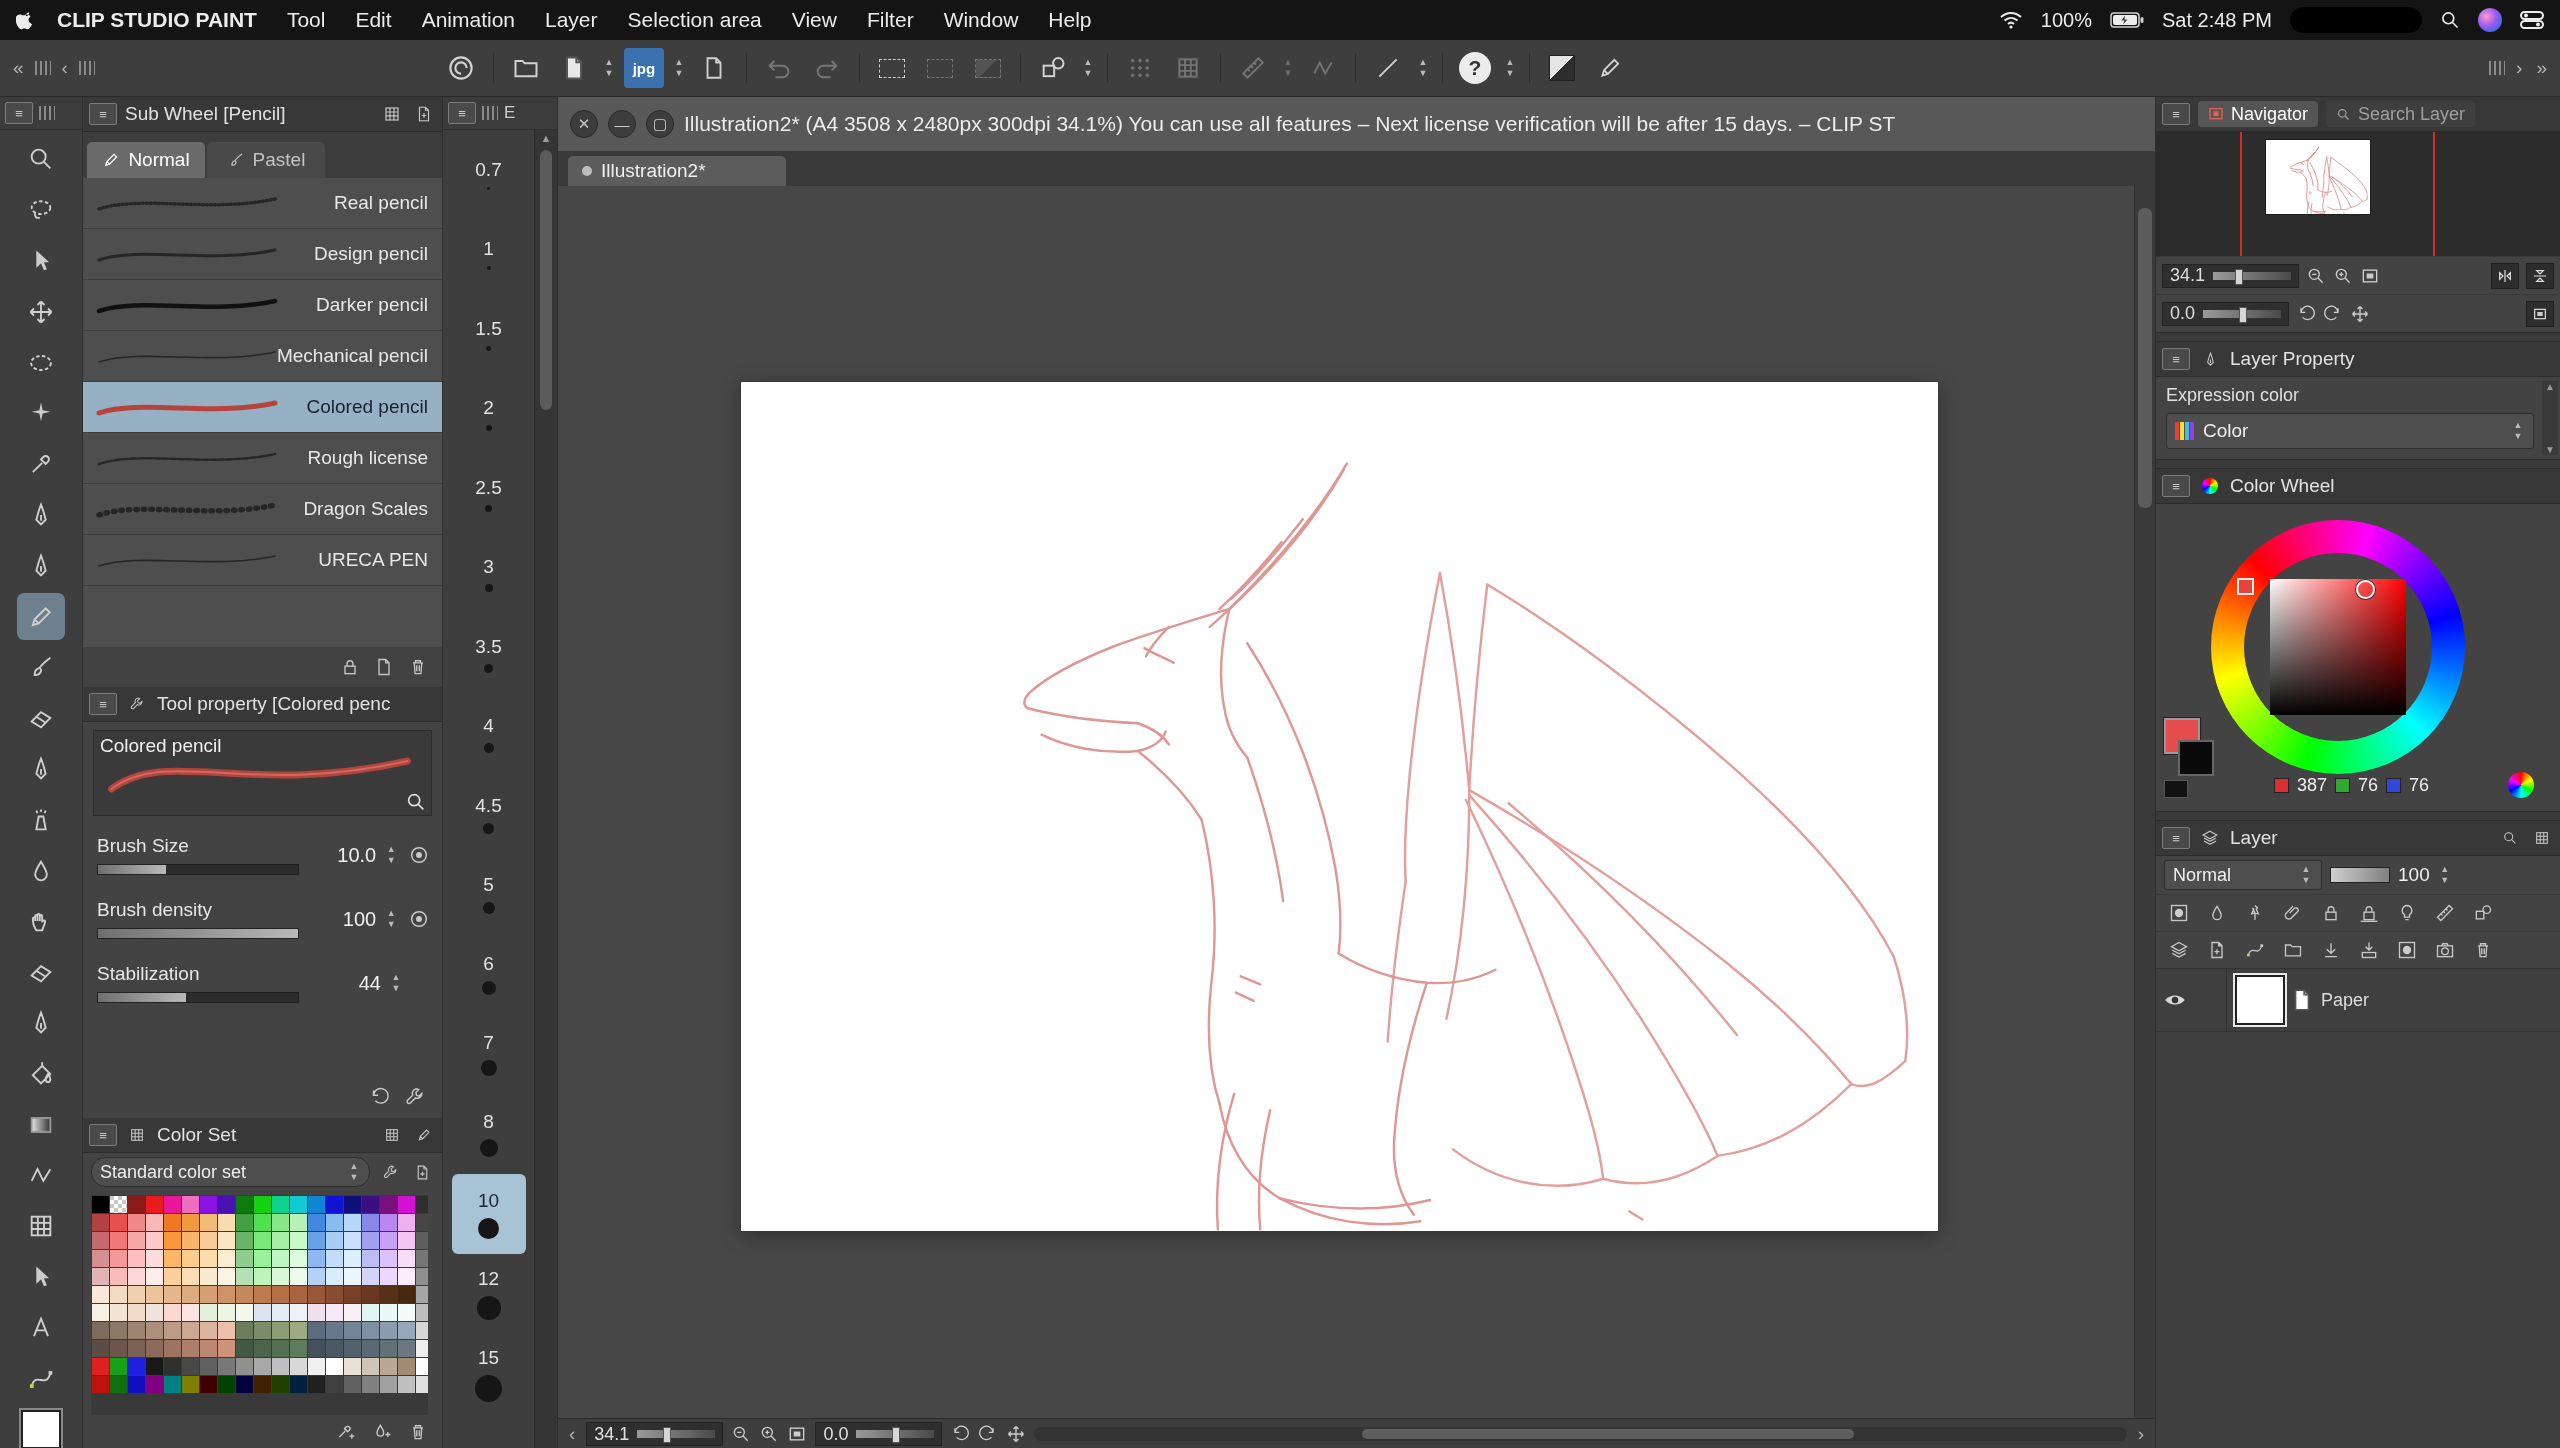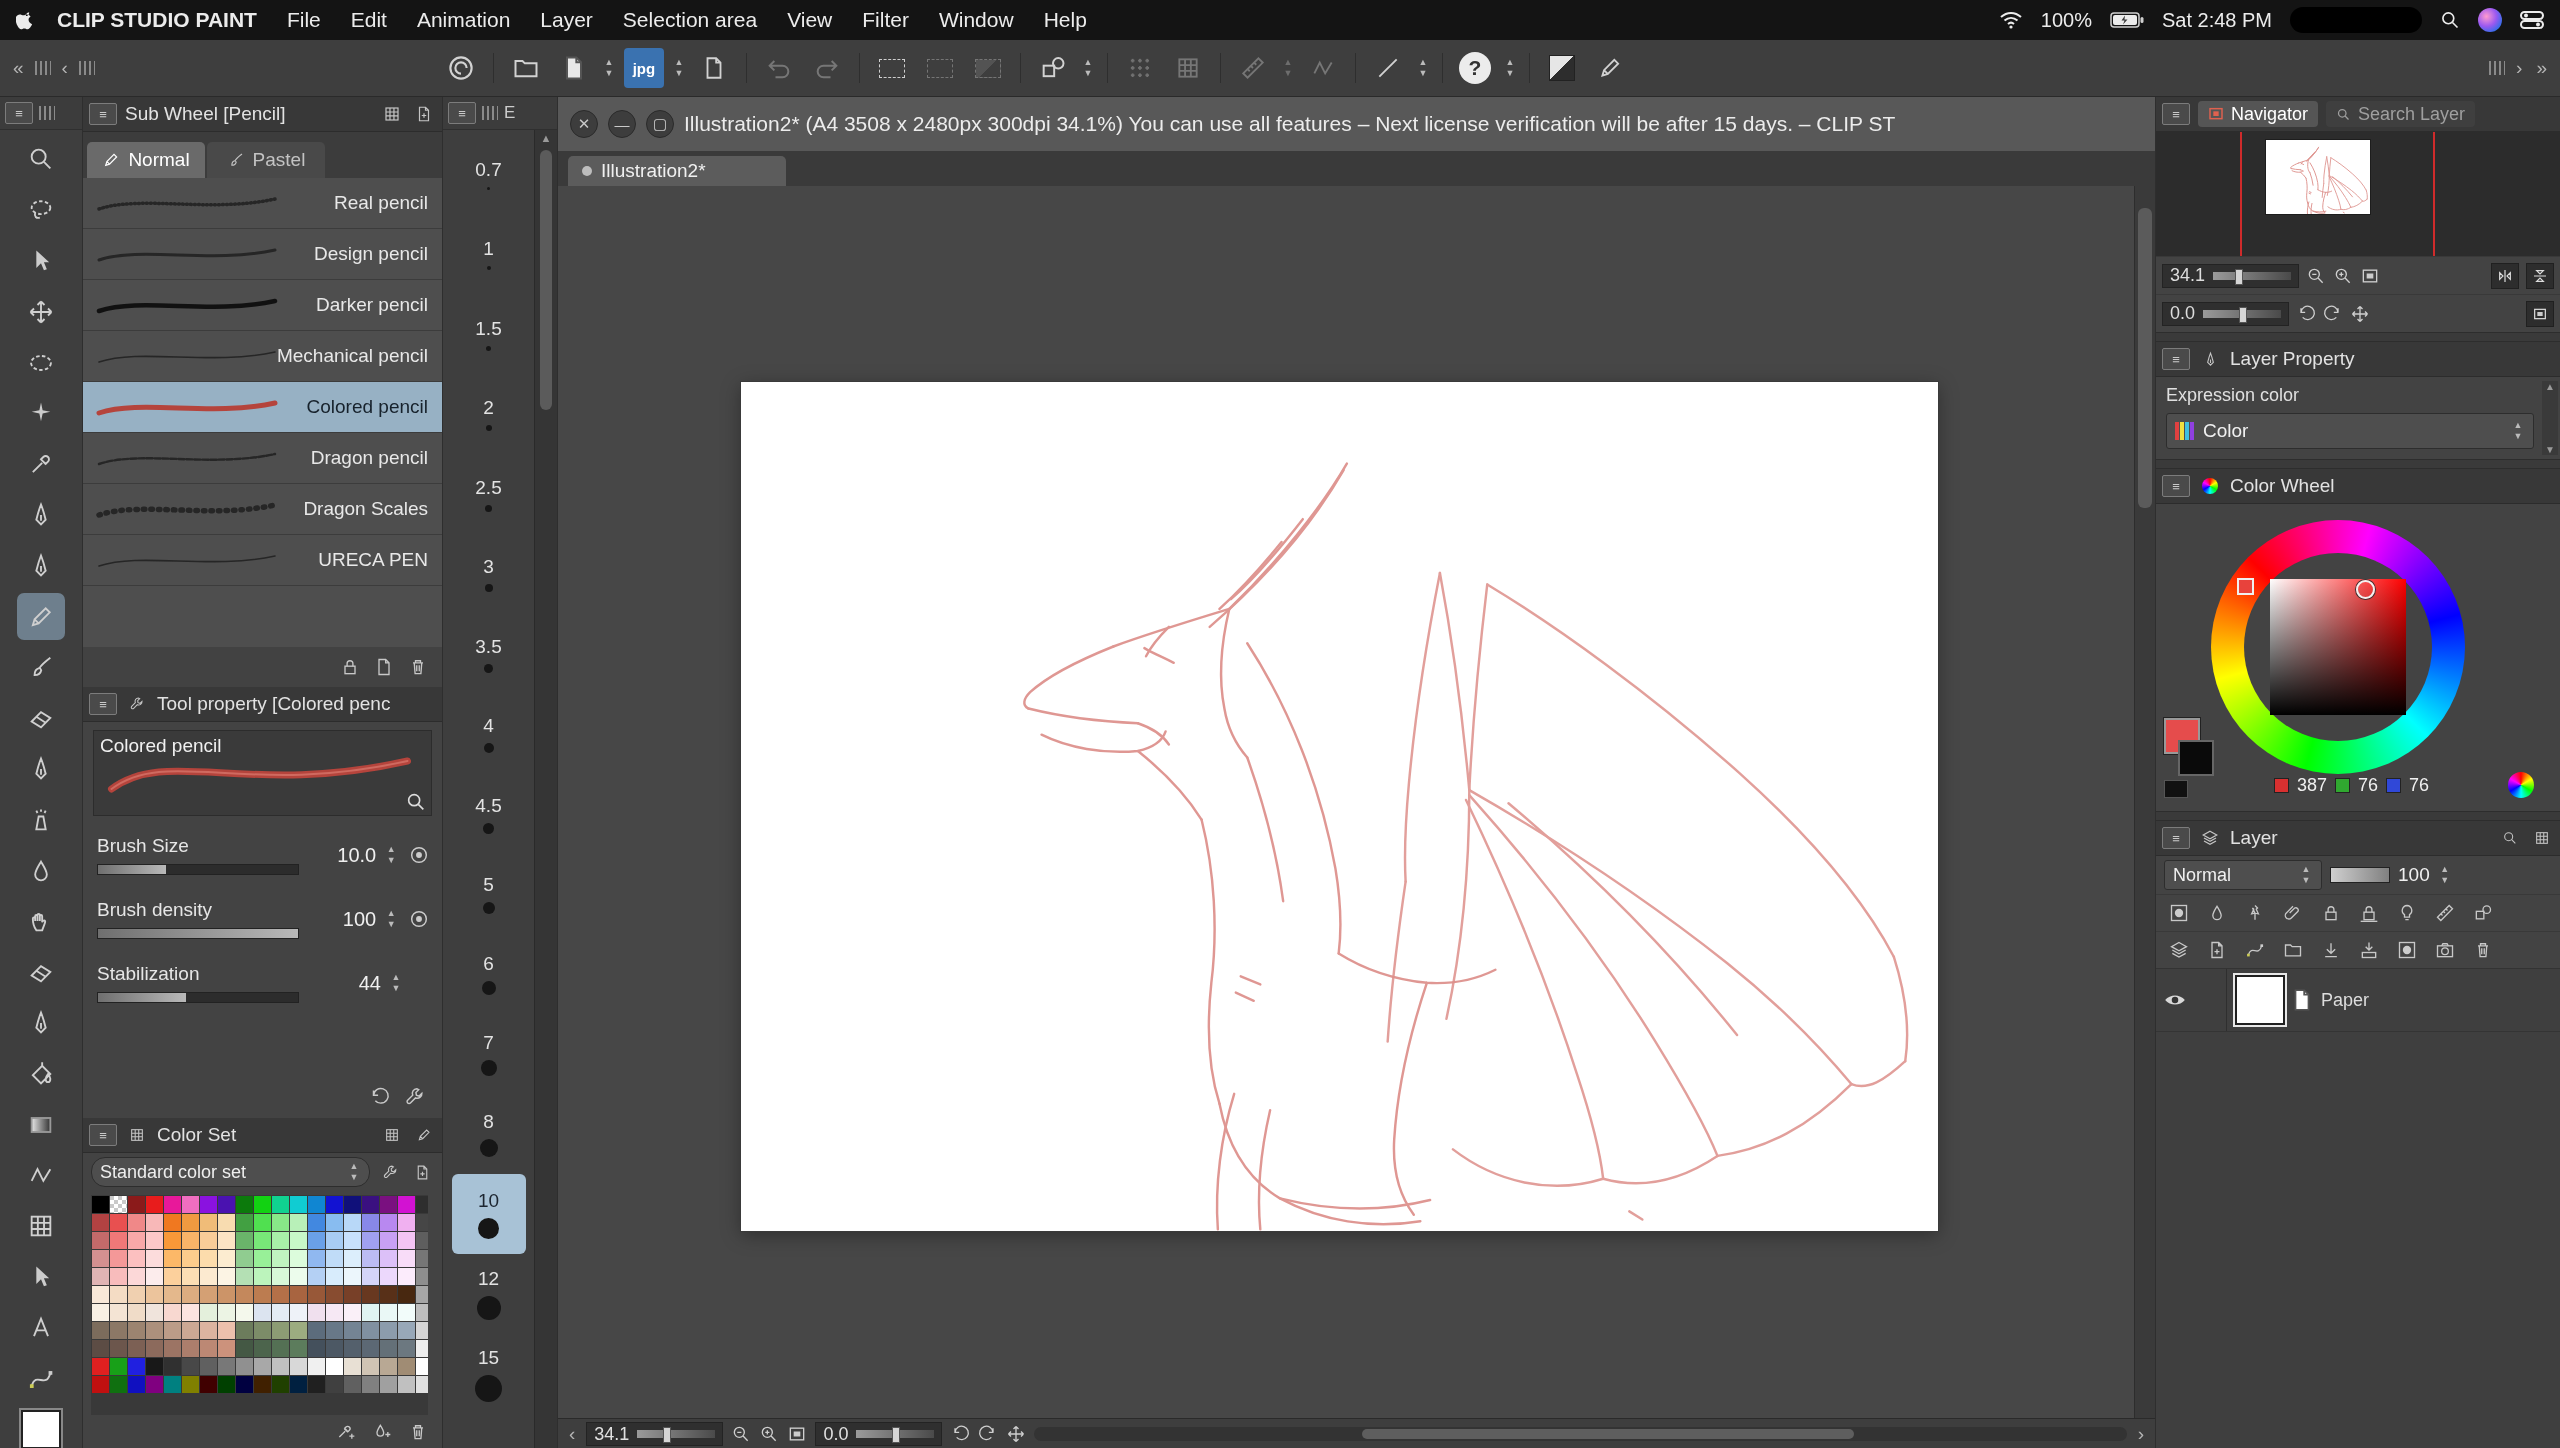--- a/index.html
+++ b/index.html
@@ -364,21 +364,21 @@
 <div id="root">
 
   <div id="menubar">
     <span class="apple ico">
       <svg width="19" height="22" viewBox="0 0 24 28">
           <path fill="#ececec" d="M16.6,4.1c-1.1.1-2.4.8-3.1,1.7-.7.8-1.2,2-1,3.2 1.2.1 2.4-.6 3.1-1.5.7-.9 1.2-2.1 1-3.4zM20.4,19.3c-.6 1.3-.9 1.9-1.6 3-1 1.6-2.4 3.5-4.2 3.5-1.6 0-2-1-4.1-1-2.1 0-2.5 1-4.1 1-1.8 0-3.1-1.8-4.1-3.4C-.5,18.1-.8,13-.1,10.3c.9-2 2.9-3.2 4.8-3.2 1.9 0 3.1 1 4.6 1 1.5 0 2.4-1 4.6-1 1.7 0 3.4.9 4.6 2.5-4 2.2-3.4 7.9 1.9 9.7z"></path>
         </svg>
     </span>
     <span class="appname">CLIP STUDIO PAINT</span>
     <span style="display:flex;">
-        <span class="menu-item">File</span>
+        <span class="menu-item">Tool</span>
         <span class="menu-item">Edit</span>
         <span class="menu-item">Animation</span>
         <span class="menu-item">Layer</span>
         <span class="menu-item">Selection area</span>
         <span class="menu-item">View</span>
         <span class="menu-item">Filter</span>
         <span class="menu-item">Window</span>
         <span class="menu-item">Help</span>
       </span>
     <span id="mb-right">
@@ -742,21 +742,21 @@
             <div class="st-row sel">
               <svg class="stroke red" viewBox="0 0 190 26">
                 <path d="M8,19 C50,5 120,23 184,9"></path>
               </svg>
               <span class="st-label">Colored pencil</span>
             </div>
             <div class="st-row">
               <svg class="stroke flat" viewBox="0 0 190 26">
                 <path d="M8,19 C50,5 120,23 184,9"></path>
               </svg>
-              <span class="st-label">Dragon pencil</span>
+              <span class="st-label">Rough license</span>
             </div>
             <div class="st-row">
               <svg class="stroke dots" viewBox="0 0 190 26">
                 <path d="M8,19 C50,5 120,23 184,9"></path>
               </svg>
               <span class="st-label">Dragon Scales</span>
             </div>
             <div class="st-row">
               <svg class="stroke thin" viewBox="0 0 190 26">
                 <path d="M8,19 C50,5 120,23 184,9"></path>

